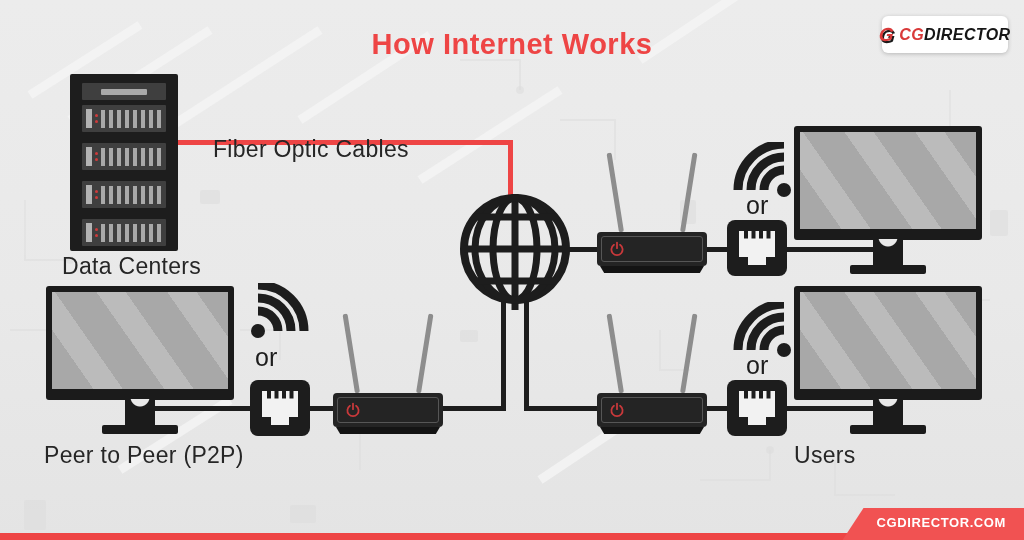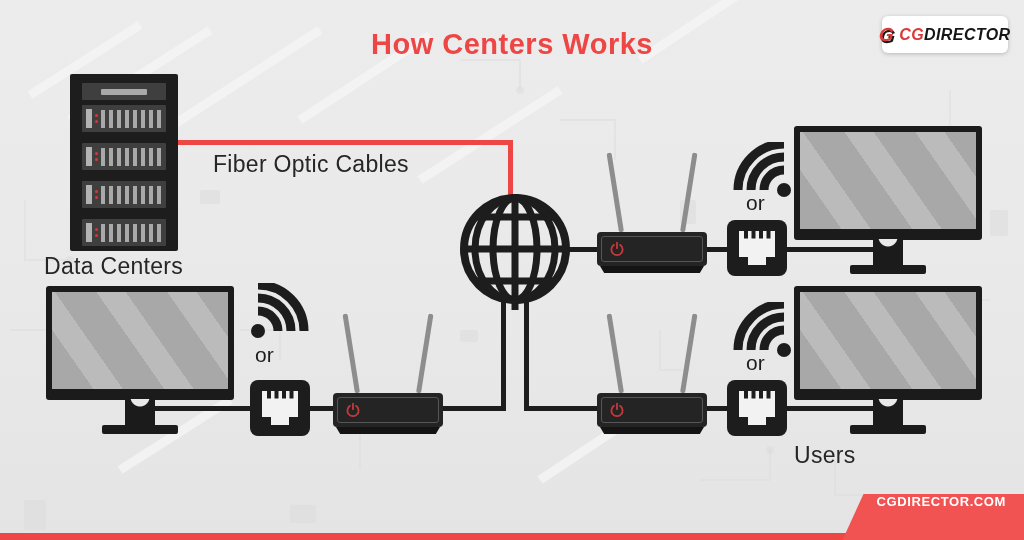--- a/index.html
+++ b/index.html
@@ -26,21 +26,21 @@
   .logo-g{
     font-size:19px;font-weight:900;font-style:italic;color:#d93a3a;
     text-shadow:1.5px 1.5px 0 #1a1a1a;transform:skewX(-6deg);line-height:1;
   }
   .logo-text{font-size:16px;font-weight:800;font-style:italic;letter-spacing:.4px;line-height:1;}
   .logo-text .red{color:#d93a3a;}
   .logo-text .dark{color:#161616;}
 
   
   .lbl{position:absolute;color:#262626;font-size:23px;letter-spacing:.3px;white-space:nowrap;}
-  .or-lbl{position:absolute;color:#1d1d1d;font-size:21px;}
+  .or-lbl{position:absolute;color:#1d1d1d;font-size:25px;}
 
   
   .wire{position:absolute;background:#1d1d1d;}
   .wire-red{position:absolute;background:#ee4545;}
 
   
   .rack{position:absolute;left:70px;top:74px;width:108px;height:177px;background:#1d1d1d;border-radius:2px;}
   .rack-top{position:absolute;left:12px;top:9px;width:84px;height:17px;background:#3f3f3f;border-radius:1px;
     display:flex;align-items:center;justify-content:center;}
   .rack-slot{width:46px;height:6px;background:#a9a9a9;border-radius:1px;}
@@ -78,21 +78,21 @@
   .wifi{position:absolute;}
   .wifi.flip{transform:scaleX(-1);}
   .eth{position:absolute;}
   .globe{position:absolute;left:455px;top:192px;}
 
   
   .footer-strip{position:absolute;left:0;right:0;bottom:0;height:7px;background:#ee4545;}
   .footer-banner{
     position:absolute;right:0;bottom:0;height:29px;
     background:#f15252;clip-path:polygon(21px 0,100% 0,100% 100%,0 100%);
-    display:flex;padding:0 18px 17px 34px;
+    display:flex;align-items:center;padding:0 18px 3px 34px;
   }
   .footer-banner span{color:#ffffff;font-size:13px;font-weight:800;letter-spacing:.6px;}
 </style>
 </head>
 <body>
 
 <div class="stage">
 
   <svg class="bg-circuit" width="1024" height="540" viewBox="0 0 1024 540">
     <g stroke="#f6f6f6" stroke-width="9" opacity="0.75" fill="none">
@@ -127,21 +127,21 @@
         <circle cx="520" cy="90" r="4"></circle>
       <rect x="24" y="500" width="22" height="30" rx="2"></rect>
         <rect x="290" y="505" width="26" height="18" rx="2"></rect>
       <rect x="680" y="200" width="16" height="24" rx="2"></rect>
         <rect x="990" y="210" width="18" height="26" rx="2"></rect>
       <rect x="460" y="330" width="18" height="12" rx="2"></rect>
         <rect x="200" y="190" width="20" height="14" rx="2"></rect>
     </g>
   </svg>
 
-  <div class="title">How Centers Works</div>
+  <div class="title">How Internet Works</div>
 
   <div class="logo-badge">
     <span class="logo-g">G</span>
     <span class="logo-text"><span class="red">CG</span><span class="dark">DIRECTOR</span></span>
   </div>
 
   <div class="wire-red" style="left:172px;top:140px;width:341px;height:5px;"></div>
   <div class="wire-red" style="left:508px;top:140px;width:5px;height:58px;"></div>
 
   <div class="wire" style="left:564px;top:247px;width:326px;height:5px;"></div>
@@ -180,22 +180,22 @@
       </div>
     <div class="rack-unit" style="top:145px;">
         <div class="vbar"></div>
         <div class="leds">
           <div class="led"></div>
           <div class="led"></div>
         </div>
         <div class="slats"></div>
       </div>
   </div>
-  <div class="lbl" style="left:44px;top:253px;">Data Centers</div>
-  <div class="lbl" style="left:213px;top:151px;">Fiber Optic Cables</div>
+  <div class="lbl" style="left:62px;top:253px;">Data Centers</div>
+  <div class="lbl" style="left:213px;top:136px;">Fiber Optic Cables</div>
 
   <svg class="globe" width="120" height="120" viewBox="0 0 120 120">
     <g stroke="#1d1d1d" fill="none">
       <line x1="60" y1="2" x2="60" y2="118" stroke-width="7"></line>
       <circle cx="60" cy="57" r="51" stroke-width="8"></circle>
       <ellipse cx="60" cy="57" rx="22" ry="51" stroke-width="7"></ellipse>
       <ellipse cx="60" cy="57" rx="40" ry="51" stroke-width="7"></ellipse>
       <line x1="20" y1="25" x2="100" y2="25" stroke-width="7"></line>
       <line x1="9" y1="57" x2="111" y2="57" stroke-width="7"></line>
       <line x1="20" y1="89" x2="100" y2="89" stroke-width="7"></line>
@@ -318,20 +318,21 @@
     <div class="mstand"></div>
     <div class="mbase"></div>
   </div>
 
   <div class="monitor" style="left:794px;top:286px;">
     <div class="mscreen"></div>
     <div class="mstand"></div>
     <div class="mbase"></div>
   </div>
 
+  <div class="lbl" style="left:44px;top:442px;">Peer to Peer (P2P)</div>
   <div class="lbl" style="left:794px;top:442px;width:188px;text-align:left;">Users</div>
 
   <div class="footer-strip"></div>
   <div class="footer-banner">
     <span>CGDIRECTOR.COM</span>
   </div>
 
 </div>
 
 </body></html>

